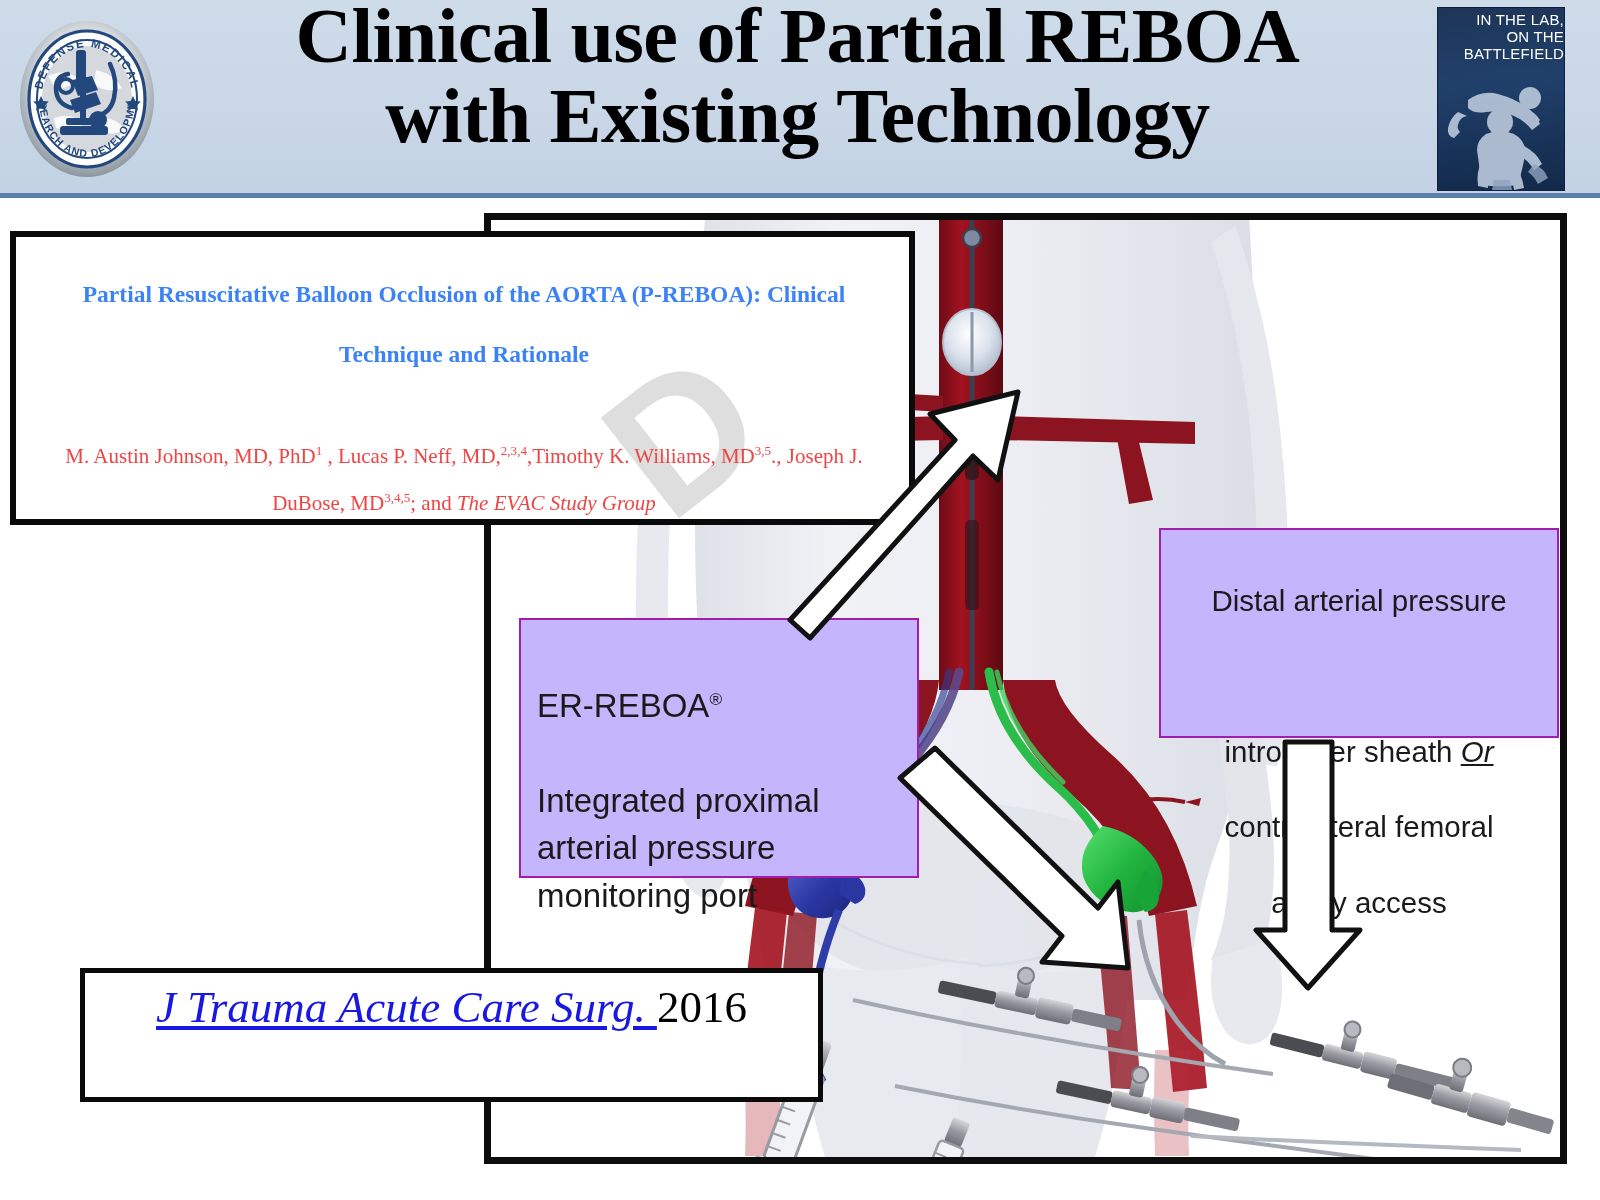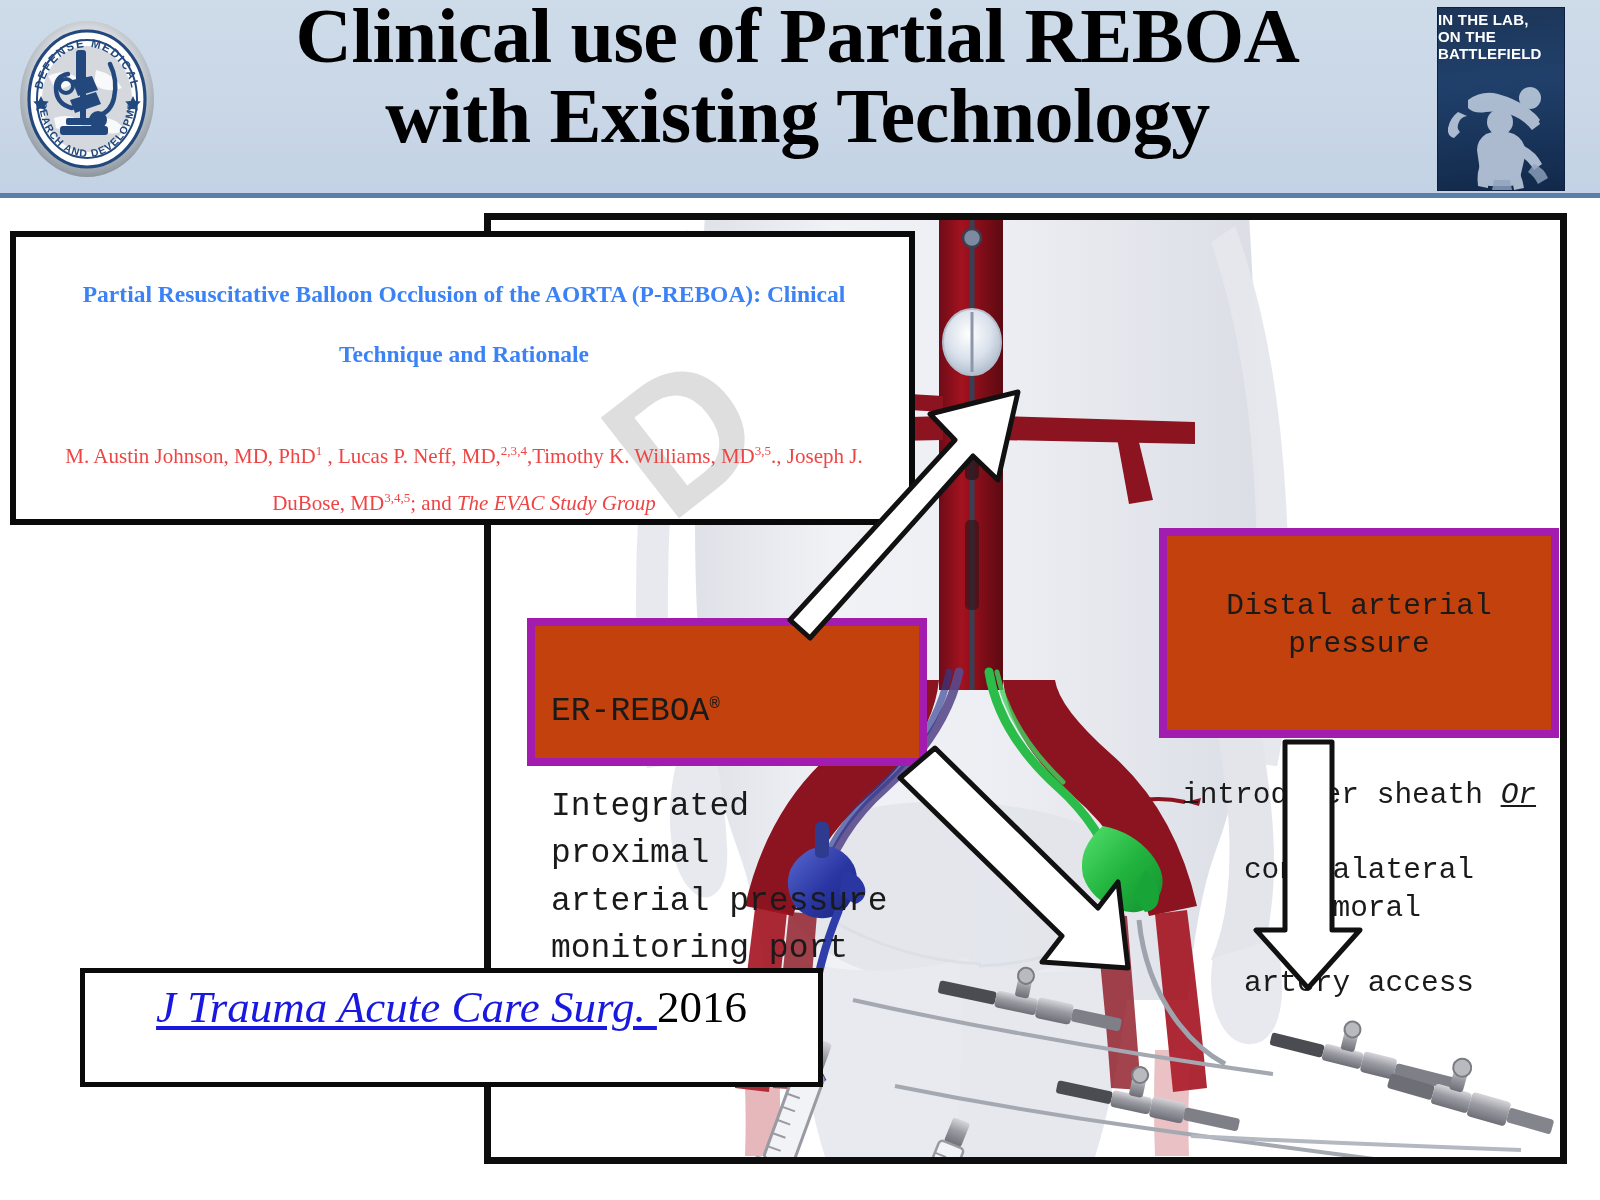--- a/index.html
+++ b/index.html
@@ -51,23 +51,23 @@
     left: 1438px; top: 8px;
     width: 126px; height: 182px;
     background: linear-gradient(175deg,#1d3557 0%,#20406b 40%,#12294a 100%);
     overflow: hidden;
     box-shadow: 0 0 0 1px #0d2040;
   }
   #badge-caption {
     position: absolute;
     left: 0; top: 4px;
     width: 126px;
-    text-align: left;
+    text-align: right;
     font-family: "Liberation Sans", sans-serif;
-    font-weight: bold;
+    font-weight: normal;
     font-size: 15px;
     line-height: 1.12;
     color: #ffffff;
     white-space: pre-line;
     letter-spacing: 0.2px;
     z-index: 3;
   }
   #badge-art { position: absolute; left: 0; top: 52px; width: 126px; height: 130px; z-index: 2; }
 
   
@@ -128,55 +128,54 @@
     line-height: 2.25;
     color: #ef4444;
     z-index: 2;
   }
   #article-authors sup { font-size: 0.62em; vertical-align: super; }
   #article-authors .ital { font-style: italic; }
 
   
   .callout {
     position: absolute;
-    background: #c2410c;
-    border: 8px solid #a21caf;
+    background: #c4b5fd;
+    border: 2px solid #a21caf;
     box-sizing: border-box;
-    font-family: Liberation Mono, monospace;
+    font-family: Liberation Sans, sans-serif;
     color: #1a1a1a;
     z-index: 6;
   }
   #callout-er-reboa {
     left: 519px; top: 618px;
-    width: 400px; height: 148px;
+    width: 400px; height: 260px;
     padding: 14px 0 0 16px;
     font-size: 33px;
     line-height: 1.44;
     text-align: left;
     white-space: pre-line;
-    margin-left: 8px;
   }
   #callout-er-reboa sup { font-size: 0.52em; vertical-align: super; }
 
   #callout-distal {
     left: 1159px; top: 528px;
     width: 400px; height: 210px;
     padding: 14px 10px 0 10px;
     font-size: 29.5px;
     line-height: 1.28;
     text-align: center;
     white-space: pre-line;
   }
   #callout-distal .or { font-style: italic; text-decoration: underline; }
 
   
   #citation-box {
     position: absolute;
     left: 80px; top: 968px;
-    width: 743px; height: 119px;
+    width: 743px; height: 134px;
     background: #ffffff;
     border: 5px solid #0a0a0a;
     box-sizing: border-box;
     z-index: 8;
     text-align: center;
     font-family: "Liberation Serif", serif;
     font-size: 45px;
     line-height: 1.28;
     color: #000000;
     padding-top: 6px;

